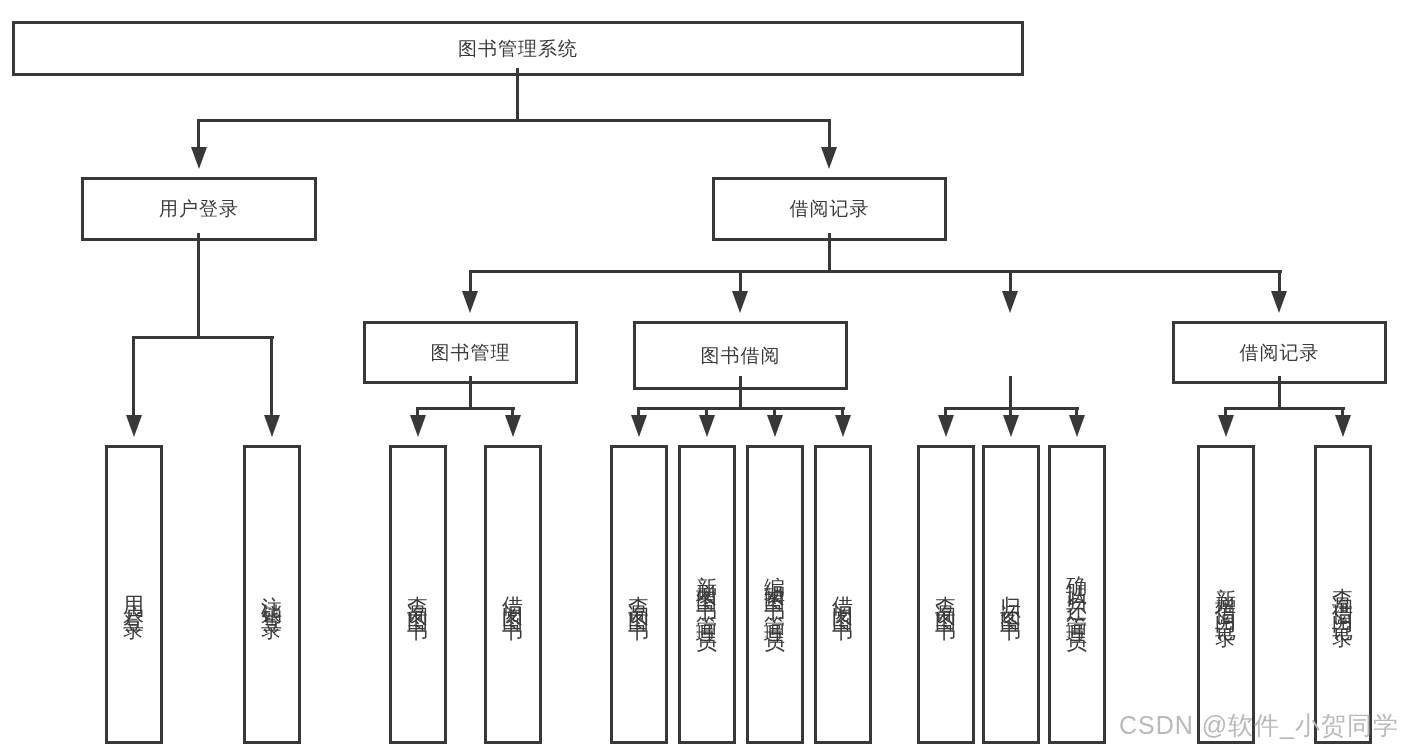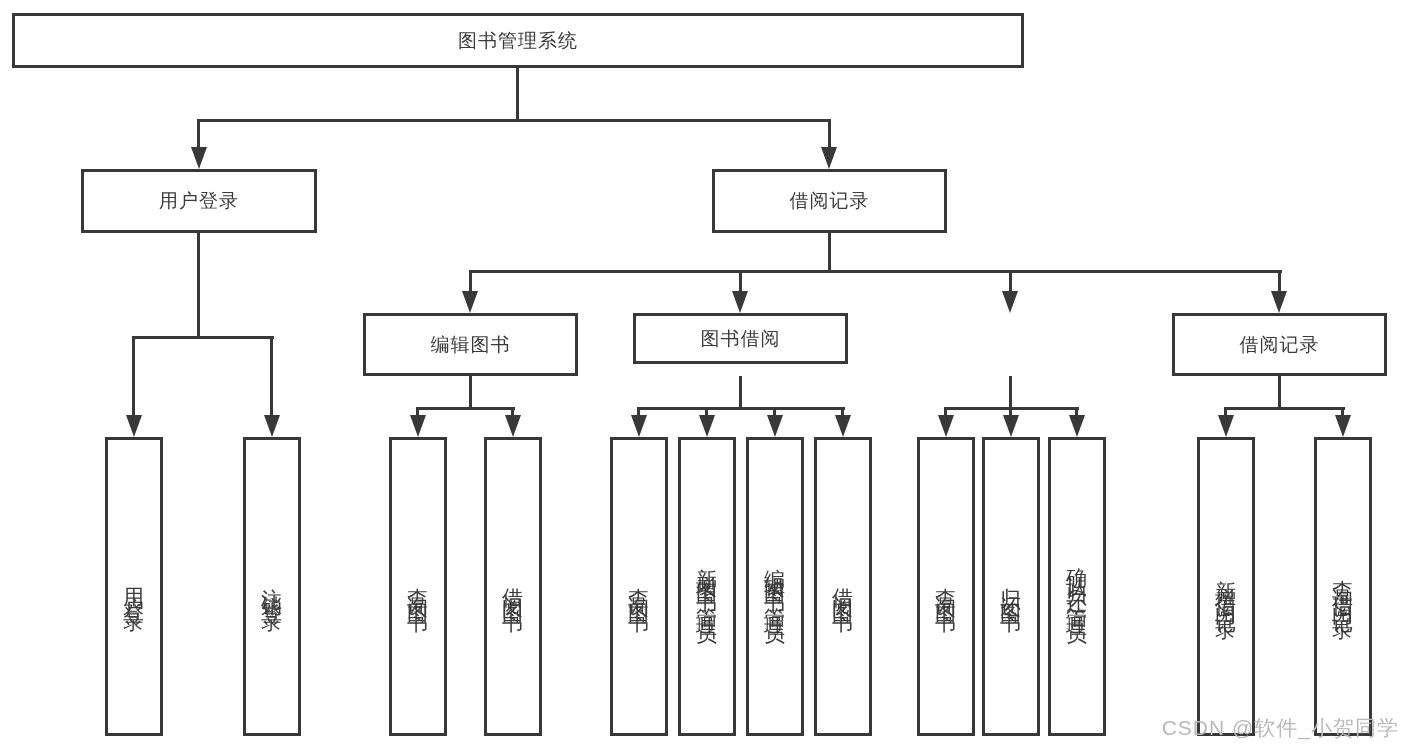--- a/index.html
+++ b/index.html
@@ -14,20 +14,21 @@
     overflow: hidden;
   }
   .node {
     position: absolute;
     border: 3px solid #383838;
     background: #ffffff;
     display: flex;
     align-items: center;
     justify-content: center;
     color: #3a3a3a;
+    margin-top: 8px;
   }
   .node-h {
     font-size: 19px;
     letter-spacing: 1px;
     white-space: nowrap;
   }
   .node-v {
     writing-mode: vertical-rl;
     text-orientation: mixed;
     font-size: 21px;
@@ -41,39 +42,39 @@
     position: absolute;
     width: 0; height: 0;
     border-left: 8px solid transparent;
     border-right: 8px solid transparent;
     border-top: 22px solid #383838;
   }
   .watermark {
     position: absolute;
     right: 6px;
     bottom: 5px;
-    font-size: 21px;
+    font-size: 25px;
     color: #b9b9b9;
     z-index: 5;
     letter-spacing: 1px;
     white-space: nowrap;
   }
 </style>
 </head>
 <body>
 
 <div class="canvas">
 
   <div class="node node-h" style="left:12px; top:13px; width:1012px; height:55px;">图书管理系统</div>
 
   <div class="node node-h" style="left:81px; top:169px; width:236px; height:64px;">用户登录</div>
   <div class="node node-h" style="left:712px; top:169px; width:235px; height:64px;">借阅记录</div>
 
-  <div class="node node-h" style="left:363px; top:313px; width:215px; height:63px;">编辑图书</div>
-  <div class="node node-h" style="left:633px; top:313px; width:215px; height:51px;">图书借阅</div>
+  <div class="node node-h" style="left:363px; top:313px; width:215px; height:63px;">图书管理</div>
+  <div class="node node-h" style="left:633px; top:313px; width:215px; height:69px;">图书借阅</div>
   <div class="node node-h" style="left:1172px; top:313px; width:215px; height:63px;">借阅记录</div>
 
   <div class="node node-v" style="left:105px; top:437px; width:58px; height:299px;">用户登录</div>
   <div class="node node-v" style="left:243px; top:437px; width:58px; height:299px;">注销登录</div>
 
   <div class="node node-v" style="left:389px; top:437px; width:58px; height:299px;">查询图书</div>
   <div class="node node-v" style="left:484px; top:437px; width:58px; height:299px;">借阅图书</div>
 
   <div class="node node-v" style="left:610px; top:437px; width:58px; height:299px;">查询图书</div>
   <div class="node node-v" style="left:678px; top:437px; width:58px; height:299px;">新增图书（管理员）</div>

